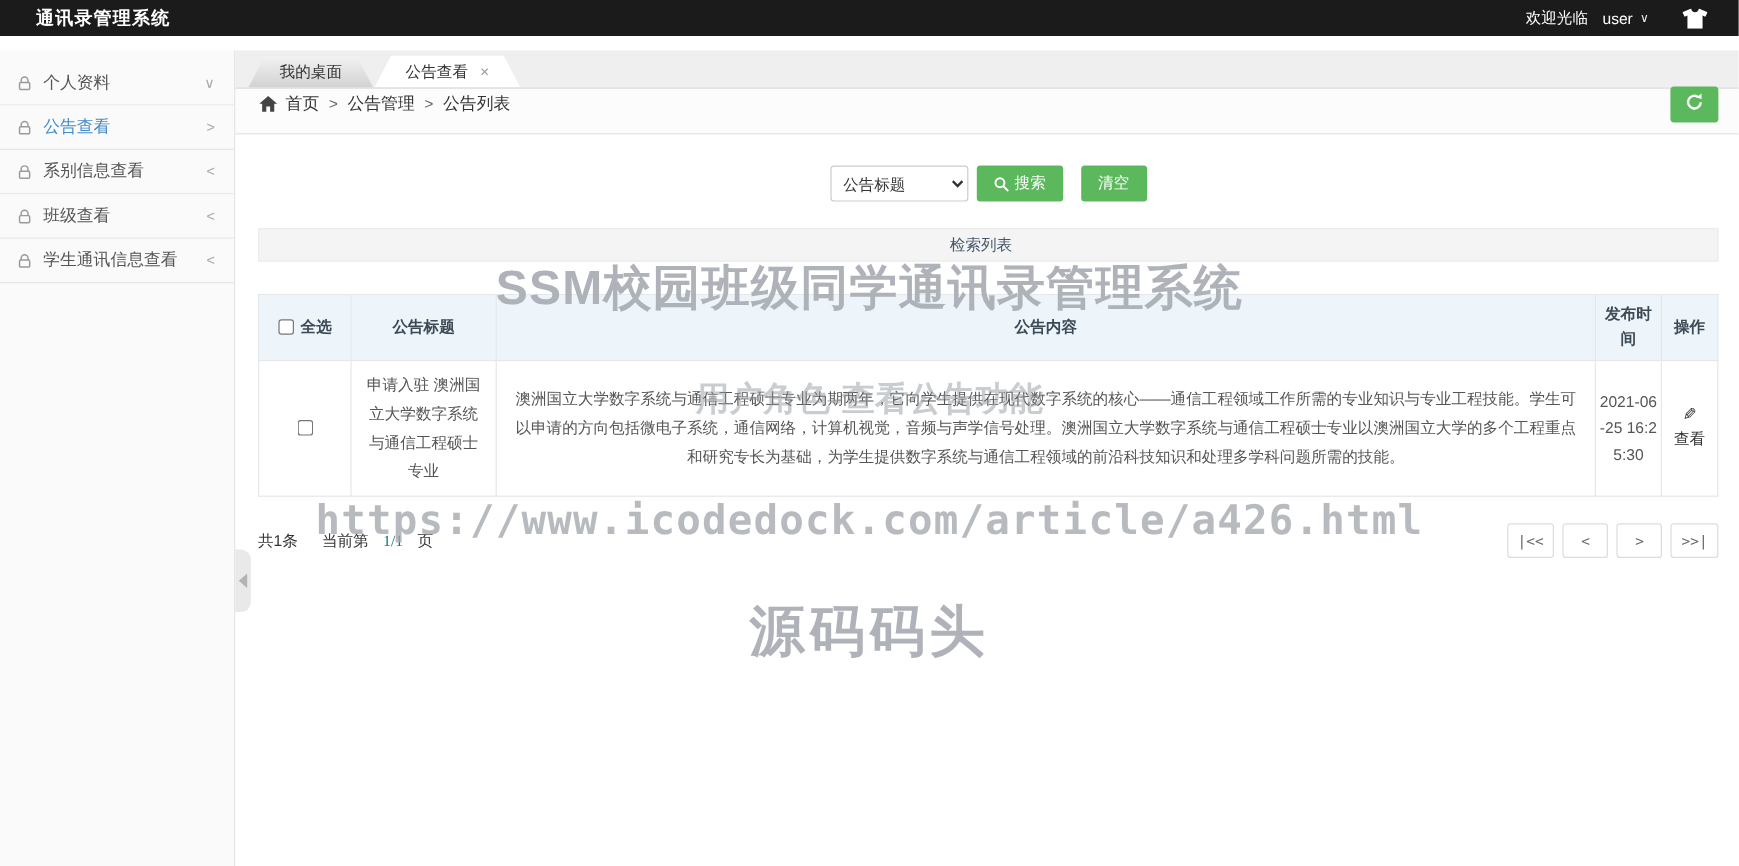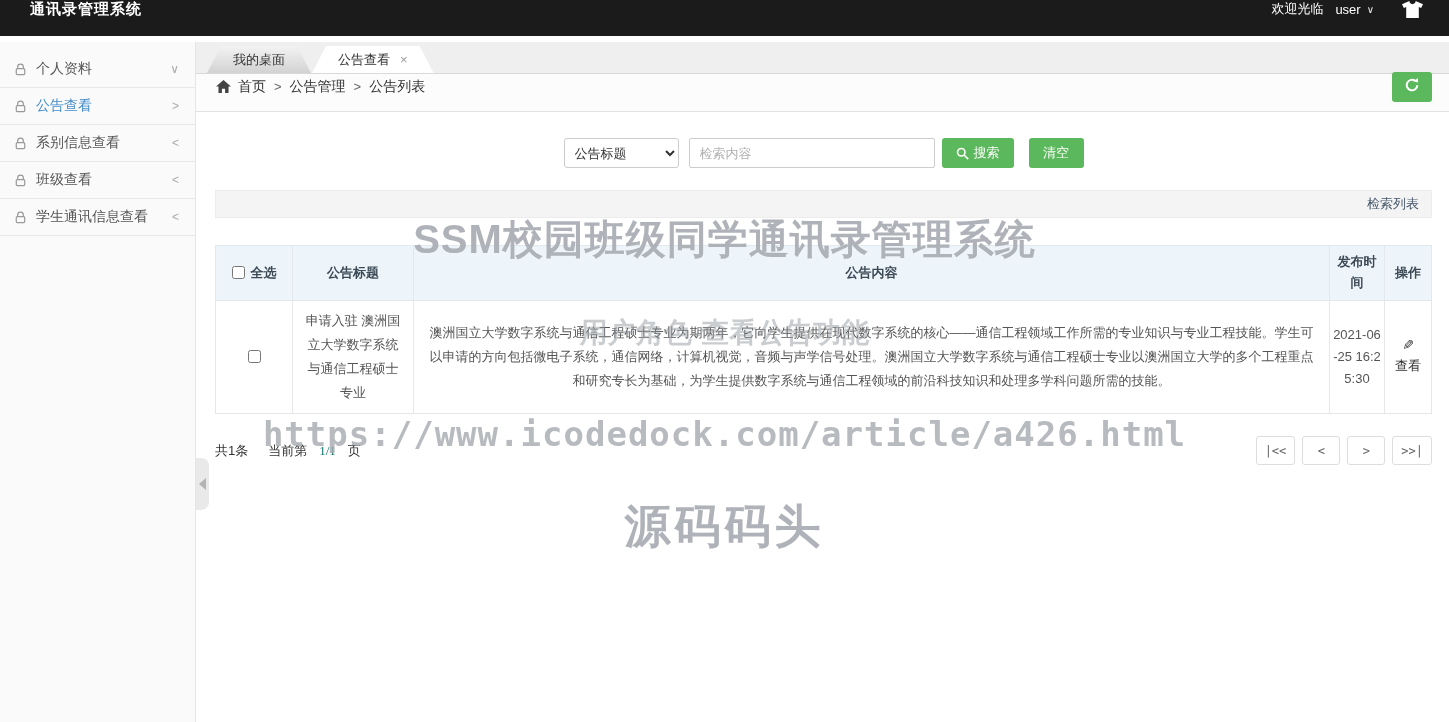--- a/index.html
+++ b/index.html
@@ -1,19 +1,19 @@
 <!DOCTYPE html>
 <html><head>
 <meta charset="utf-8">
 <style>
   * { margin:0; padding:0; box-sizing:border-box; }
   html,body { width:1449px; height:722px; font-family:"Liberation Sans","DejaVu Sans",sans-serif; background:#fff; overflow:hidden; position:relative; }
 
   
-  .topbar { position:absolute; left:0; top:0; width:1449px; height:36px; background:#1b1b1b; display:flex; align-items:flex-start; z-index:5; }
+  .topbar { position:absolute; left:0; top:0; width:1449px; height:30px; background:#1b1b1b; display:flex; align-items:center; z-index:5; }
   .brand { margin-left:30px; color:#fff; font-size:15px; font-weight:bold; letter-spacing:1px; }
   .top-right { margin-left:auto; margin-right:26px; display:flex; align-items:center; color:#fff; font-size:13px; }
   .welcome { margin-right:12px; }
   .username { margin-right:6px; }
   .user-caret { font-size:10px; color:#eee; margin-right:28px; cursor:pointer; }
   .shirt { cursor:pointer; display:flex; align-items:center; }
 
   
   .sidebar { position:absolute; left:0; top:42px; width:196px; bottom:0; background:#fafafa; border-right:1px solid #e6e6e6; padding-top:9px; z-index:4; }
   .side-item { height:37px; display:flex; align-items:center; padding:0 16px 0 14px; border-bottom:1px solid #e7e7e7; font-size:14px; color:#555; cursor:pointer; background:#fafafa;justify-content:center; }
@@ -41,21 +41,21 @@
   
   .search-row { margin-top:26px; display:flex; justify-content:center; align-items:center; }
   .field-select { width:115px; height:30px; border:1px solid #ccc; border-radius:3px; font-size:13px; color:#333; padding:0 6px; background:#fff; font-family:inherit; }
   .search-input { width:246px; height:30px; border:1px solid #ccc; border-radius:2px; margin-left:10px; padding:0 10px; font-size:13px; color:#333; font-family:inherit; }
   .search-input::placeholder { color:#b0b0b0; }
   .btn-green { height:30px; background:#5cb85c; color:#fff; border:none; border-radius:3px; font-size:13px; cursor:pointer; display:flex; align-items:center; justify-content:center; font-family:inherit;text-align:center; }
   .btn-search { width:72px; margin-left:7px; gap:5px; }
   .btn-clear { width:55px; margin-left:15px; }
 
   
-  .list-header-bar { margin-top:22px; height:28px; background:#f4f4f4; border:1px solid #ececec; line-height:26px; text-align:right; padding-right:12px; font-size:13px; color:#44576b; }
+  .list-header-bar { margin-top:22px; height:28px; background:#f4f4f4; border:1px solid #ececec; line-height:26px; text-align:center; padding-right:12px; font-size:13px; color:#44576b; }
 
   table.grid { margin-top:27px; width:100%; border-collapse:collapse; table-layout:fixed; }
   .grid th { background:#eef5fa; border:1px solid #e3e8ec; height:55px; font-size:13px; color:#3c4a56; font-weight:bold; text-align:center; padding:4px; line-height:1.6; }
   .grid td { border:1px solid #e7e7e7; background:#fff; font-size:13px; color:#555; text-align:center; vertical-align:middle; padding:8px 10px; line-height:1.85; height:98px; }
   .col-check { width:77px; } .col-title { width:121px; } .col-time { width:55px; } .col-op { width:47px; }
   .grid .time-cell { padding:4px 2px; word-break:break-all; line-height:1.7; }
   .grid .op-cell { padding:4px 2px; color:#333; }
   .pencil { display:block; font-size:14px; color:#333; transform:scaleX(-1); line-height:1.3; }
   .view-link { cursor:pointer; color:#333; }
   .chk { width:13px; height:13px; cursor:pointer; vertical-align:-2px; }
@@ -188,21 +188,20 @@
       </span>
     </button>
   </div>
 
   <div class="content">
 
     <div class="search-row">
       <select class="field-select">
         <option>公告标题</option>
       </select>
-      <input class="search-input" type="text" placeholder="检索内容" style="">
       <button class="btn-green btn-search">
         <span style="display:flex;">
           <svg width="13" height="13" viewBox="0 0 16 16">
               <circle cx="6.5" cy="6.5" r="4.6" fill="none" stroke="#fff" stroke-width="2"></circle>
               <line x1="10.2" y1="10.2" x2="15" y2="15" stroke="#fff" stroke-width="2"></line>
             </svg>
         </span>
         <span>搜索</span>
       </button>
       <button class="btn-green btn-clear">

